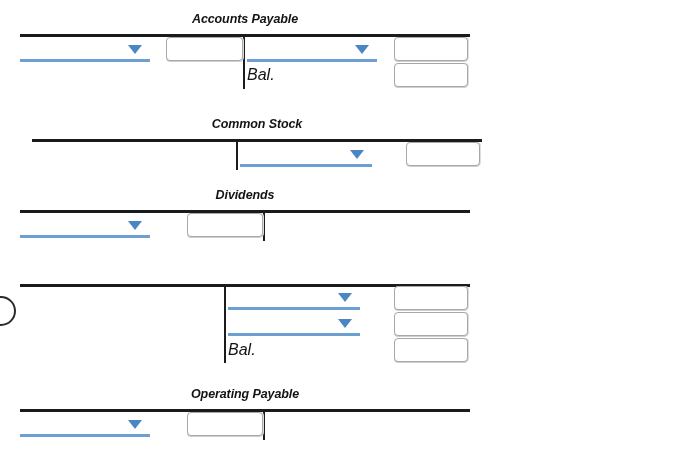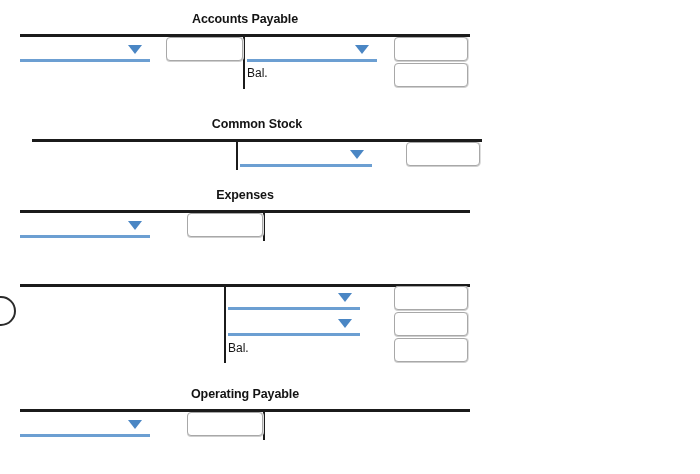--- a/index.html
+++ b/index.html
@@ -21,20 +21,21 @@
     left: 0; top: 0;
     width: 700px;
     height: 474px;
   }
 
   
   .taccount {
     position: absolute;
     left: 0;
     width: 700px;
+    font-style: italic;
   }
 
   .t-title {
     position: absolute;
     left: 20px;
     width: 450px;
     text-align: center;
     font-size: 12.5px;
     font-weight: bold;
     letter-spacing: -0.1px;
@@ -103,21 +104,21 @@
     text-align: right;
     line-height: 22px;
     padding-right: 5px;
     white-space: nowrap;
     overflow: hidden;
   }
 
   
   .bal {
     position: absolute;
-    font-size: 12px;
+    font-size: 16px;
     color: #131313;
     white-space: nowrap;
   }
 
   
   .edge-arc {
     position: absolute;
     left: -14px;
     top: 296px;
     width: 26px;
@@ -162,21 +163,21 @@
 
     <div class="ddl" style="left:228px;top:38px;width:132px;">
       <span class="ddl-value"></span>
       <span class="ddl-arrow"></span>
       <span class="ddl-line"></span>
     </div>
     <div class="amt" style="left:394px;top:33px;width:74px;height:24px;"></div>
   </div>
 
   <div class="taccount" style="top:180px;height:74px;">
-    <div class="t-title" style="top:8px;">Expenses</div>
+    <div class="t-title" style="top:8px;">Dividends</div>
     <div class="t-toprule" style="top:30px;"></div>
     <div class="t-stem" style="left:263px;top:33px;height:28px;"></div>
 
     <div class="ddl" style="left:20px;top:38px;width:130px;">
       <span class="ddl-value"></span>
       <span class="ddl-arrow"></span>
       <span class="ddl-line"></span>
     </div>
     <div class="amt" style="left:187px;top:33px;width:76px;height:24px;"></div>
   </div>

